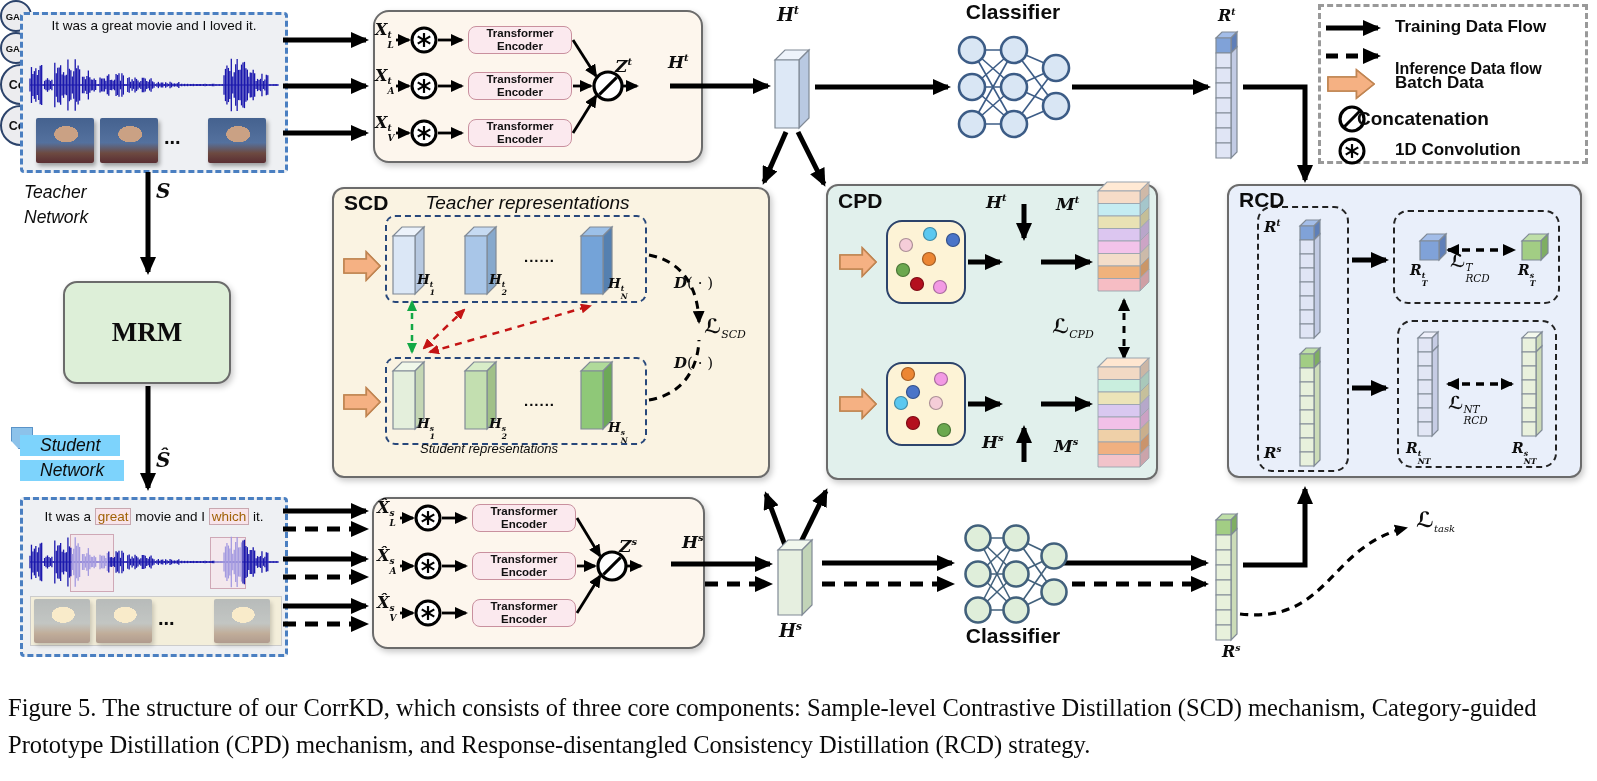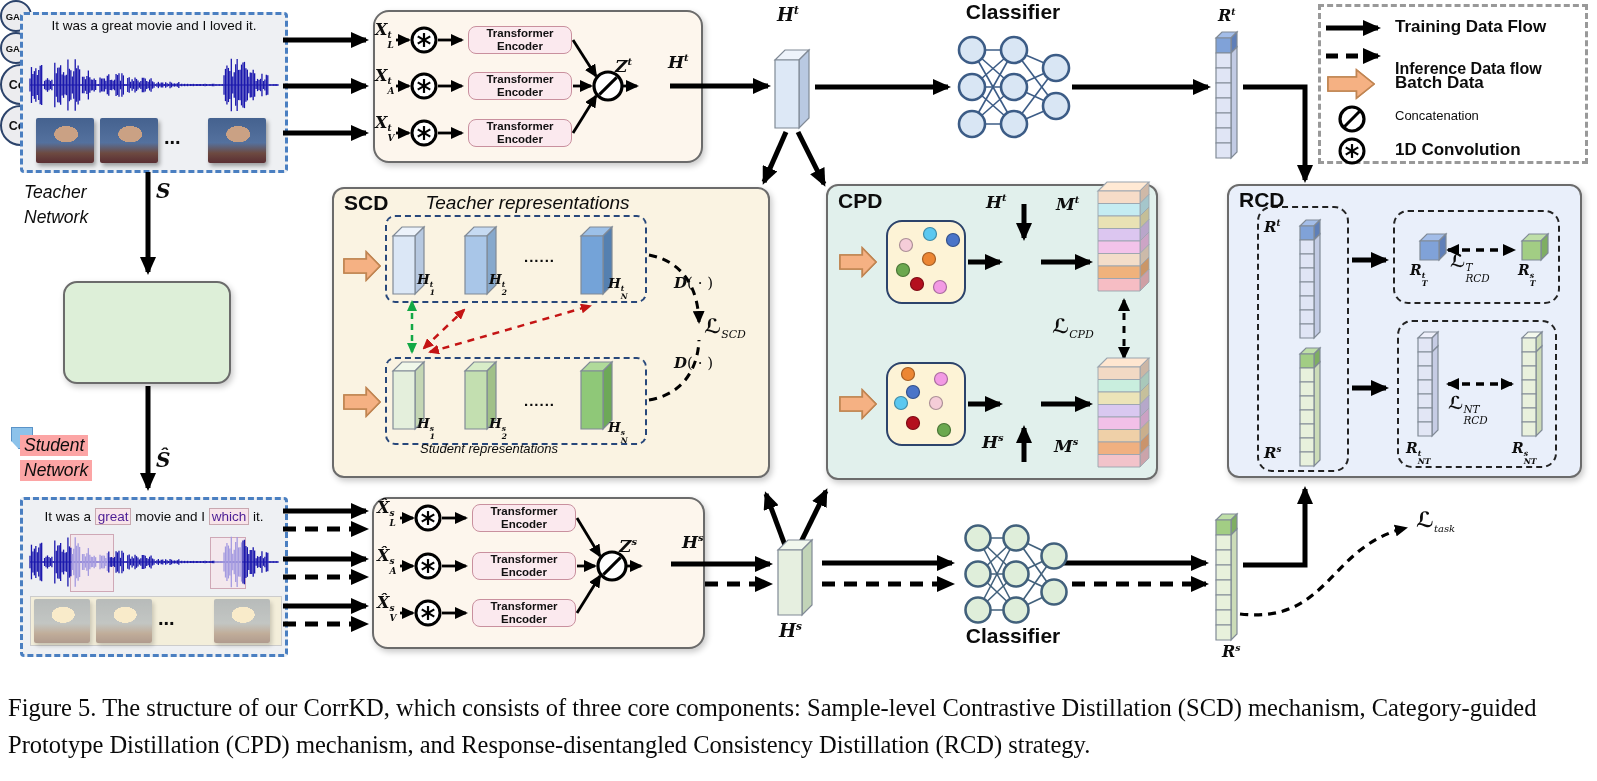--- a/index.html
+++ b/index.html
@@ -19,27 +19,27 @@
   .circ{border-radius:50%;display:flex;align-items:center;justify-content:center;
         font-weight:bold;z-index:8;background:#ececef;border:2px solid #2c436b;color:#111;}
   
   .mv{font-family:"DejaVu Serif",serif;font-style:italic;font-weight:bold;}
   .mv sup,.mv sub{font-size:.58em;font-style:italic;}
   .stk{display:inline-flex;flex-direction:column;font-size:.56em;line-height:1.05;
        vertical-align:-0.35em;font-style:italic;}
   .stk span{display:block;}
   .scr{font-family:"DejaVu Sans",sans-serif;font-style:italic;font-weight:bold;}
   .ital{font-style:italic;}
-  .hl{display:inline-block;background:#fca5a5;padding:0 4px;font-style:italic;}
+  .hl{display:inline-block;background:#7dd3fc;padding:0 20px;font-style:italic;}
   .frame{position:absolute;border-radius:2px;box-shadow:2px 3px 4px rgba(0,0,0,.35);z-index:3;
      background:radial-gradient(ellipse 34% 30% at 52% 36%,#caa184 0 60%,rgba(0,0,0,0) 61%),
      linear-gradient(180deg,#45628f 0%,#54719e 55%,#6d4a41 78%,#5a2e33 100%);}
   .faded{opacity:.5;filter:sepia(.45) brightness(1.3);}
   .mask{position:absolute;background:rgba(247,227,233,.62);border:1.5px solid #cfa8b6;z-index:2;}
-  .maskword{background:#f8e4ea;border:1px solid #c8a8b0;color:#4c1d95;padding:0 2px;}
+  .maskword{background:#f8e4ea;border:1px solid #c8a8b0;color:#a16207;padding:0 2px;}
   .note{position:absolute;left:11px;top:427px;width:20px;height:20px;z-index:3;
         background:#8cc2ea;border:1px solid #5a93c8;
         clip-path:polygon(0 0,100% 0,100% 100%,35% 100%,0 62%);}
   .cap{position:absolute;left:8px;top:690px;width:1584px;z-index:8;
        font-family:"Liberation Serif",serif;font-size:24.5px;line-height:1.5;color:#0a0a0a;}
 </style>
 </head>
 <body>
 
 <div id="canvas">
@@ -740,20 +740,23 @@
       <line x1="278" y1="561.2" x2="278" y2="562.8" stroke="#1a17ad" stroke-width="1.3"></line>
     </svg>
 
   <div class="lab ital" style="left:24px;top:182px;font-size:17.5px;"><span>Teacher</span></div>
   <div class="lab ital" style="left:24px;top:207px;font-size:17.5px;"><span>Network</span></div>
   <div class="lab mv" style="left:156px;top:179px;font-size:20px;"><span>S</span></div>
   <div class="note"></div>
   <div class="lab" style="left:20px;top:435px;font-size:17.5px;"><span class="hl">Student</span></div>
   <div class="lab" style="left:20px;top:460px;font-size:17.5px;"><span class="hl">Network</span></div>
   <div class="lab mv" style="left:156px;top:448px;font-size:20px;"><span>Ŝ</span></div>
+  <div class="lab" style="left:63px;top:281px;width:168px;height:103px;display:flex;align-items:center;justify-content:center;font-family:'Liberation Serif',serif;font-weight:bold;font-size:27px;z-index:8;">
+      <span>MRM</span>
+    </div>
 
   <div class="lab mv" style="left:375px;top:20px;font-size:16px;"><span>X</span><span class="stk">
         <span>t</span>
         <span>L</span>
       </span></div>
   <div class="lab mv" style="left:375px;top:66px;font-size:16px;"><span>X</span><span class="stk">
         <span>t</span>
         <span>A</span>
       </span></div>
   <div class="lab mv" style="left:375px;top:113px;font-size:16px;"><span>X</span><span class="stk">
@@ -806,21 +809,21 @@
   <div class="lab mv" style="left:779px;top:620px;font-size:18px;"><span>H</span><sup>s</sup></div>
 
   <div class="lab" style="left:948px;top:0px;width:130px;text-align:center;font-weight:bold;font-size:21px;"><span>Classifier</span></div>
   <div class="lab" style="left:948px;top:624px;width:130px;text-align:center;font-weight:bold;font-size:21px;"><span>Classifier</span></div>
   <div class="lab mv" style="left:1218px;top:6px;font-size:16px;"><span>R</span><sup>t</sup></div>
   <div class="lab mv" style="left:1222px;top:642px;font-size:16px;"><span>R</span><sup>s</sup></div>
 
   <div class="lab" style="left:1395px;top:17px;font-weight:bold;font-size:17px;"><span>Training Data Flow</span></div>
   <div class="lab" style="left:1395px;top:29px;font-weight:bold;font-size:16px;margin-top:31px;"><span>Inference Data flow</span></div>
   <div class="lab" style="left:1395px;top:73px;font-weight:bold;font-size:17px;"><span>Batch Data</span></div>
-  <div class="lab" style="left:1395px;top:108px;font-weight:normal;font-size:13px;"><span>Concatenation</span></div>
+  <div class="lab" style="left:1357px;top:108px;font-weight:bold;font-size:19px;"><span>Concatenation</span></div>
   <div class="lab" style="left:1395px;top:140px;font-weight:bold;font-size:17px;"><span>1D Convolution</span></div>
 
   <div class="lab" style="left:344px;top:191px;font-weight:800;font-size:21px;"><span>SCD</span></div>
   <div class="lab ital" style="left:420px;top:192px;width:215px;text-align:center;font-size:19px;"><span>Teacher representations</span></div>
   <div class="lab ital" style="left:420px;top:441px;width:215px;font-size:13px;"><span>Student representations</span></div>
   <div class="lab mv" style="left:417px;top:271px;font-size:13.5px;"><span>H</span><span class="stk">
         <span>t</span>
         <span>1</span>
       </span></div>
   <div class="lab mv" style="left:489px;top:271px;font-size:13.5px;"><span>H</span><span class="stk">

